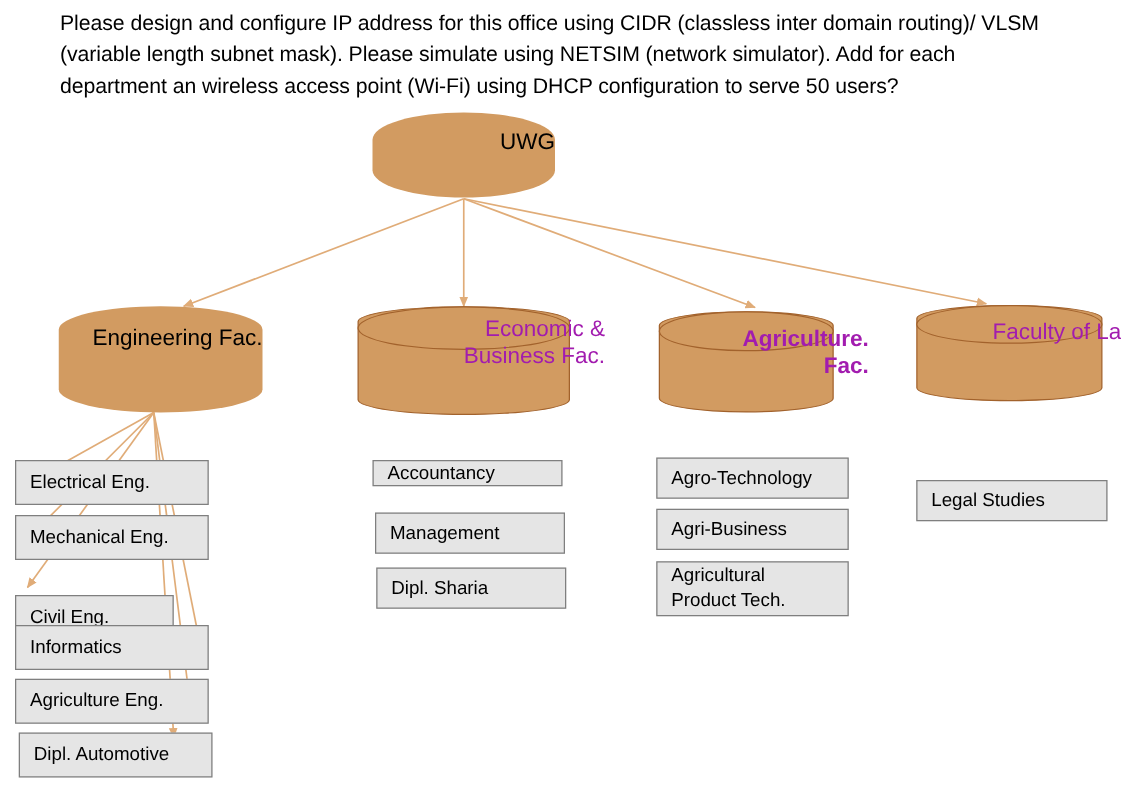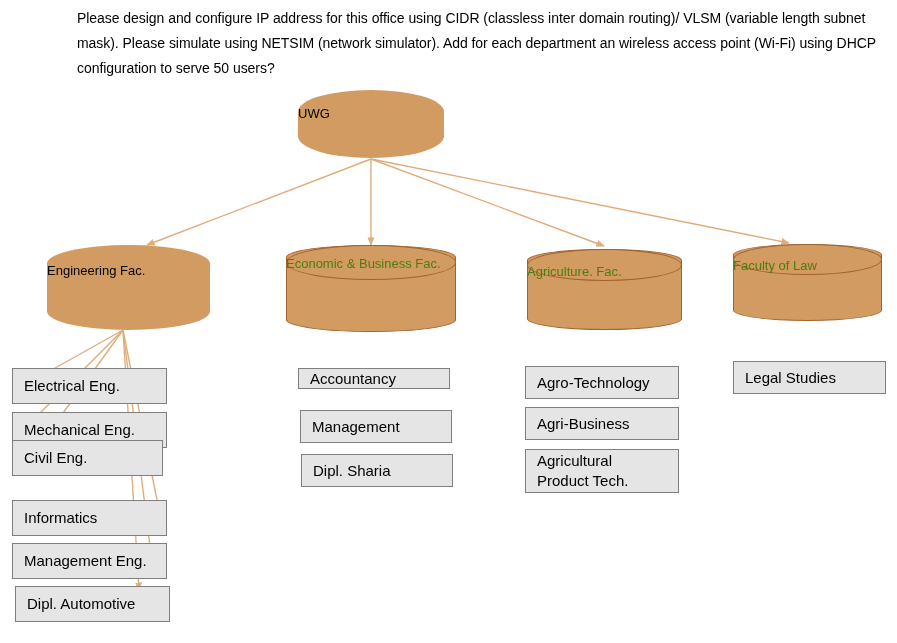--- a/index.html
+++ b/index.html
@@ -17,26 +17,25 @@
     background: #ffffff;
     overflow: hidden;
   }
 
   
   #prompt-text {
     position: absolute;
     left: 48px;
     top: 6px;
     width: 800px;
-    font-size: 14px;
+    font-size: 17px;
     line-height: 25px;
     color: #000000;
     white-space: pre-line;
     letter-spacing: -0.05px;
-    margin-left: 29px;
   }
 
   
   #connectors {
     position: absolute;
     left: 0;
     top: 0;
     width: 897px;
     height: 643px;
     pointer-events: none;
@@ -80,28 +79,28 @@
   
   .cyl-plain .cyl-body {
     border: none;
     border-radius: 50% / 22%;
   }
 
   .node-label {
     position: absolute;
     left: 0;
     width: 100%;
-    text-align: left;
-    font-size: 13px;
+    text-align: right;
+    font-size: 18px;
     line-height: 21px;
     z-index: 3;
     pointer-events: none;
   }
   .label-dark { color: #000000; }
-  .label-light { color: #4d7c0f; }
+  .label-light { color: #a21caf; margin-left: 28px; }
 
   
   .dept-box {
     position: absolute;
     box-sizing: border-box;
     background: #e5e5e5;
     border: 1.3px solid #7F7F7F;
     display: flex;
     align-items: center;
     z-index: 4;
@@ -153,46 +152,46 @@
     <div class="node-label label-dark" style="top:15px;">Engineering Fac.</div>
   </div>
 
   <div class="node" style="left:286px; top:245px; width:170px; height:87px;">
     <div class="cyl-body"></div>
     <div class="cyl-top"></div>
     <div class="node-label label-light" style="top:8px;">Economic &amp;
 Business Fac.</div>
   </div>
 
-  <div class="node" style="left:527px; top:249px; width:155px; height:81px;">
+  <div class="node" style="left:527px; top:249px; width:140px; height:81px;font-weight:bold;">
     <div class="cyl-body"></div>
     <div class="cyl-top"></div>
     <div class="node-label label-light" style="top:12px;">Agriculture. Fac.</div>
   </div>
 
   <div class="node" style="left:733px; top:244px; width:149px; height:77px;">
     <div class="cyl-body"></div>
     <div class="cyl-top"></div>
     <div class="node-label label-light" style="top:11px;">Faculty of Law</div>
   </div>
 
   <div class="dept-box" style="left:12px; top:368px; width:155px; height:36px;">
     <span class="dept-label">Electrical Eng.</span>
   </div>
   <div class="dept-box" style="left:12px; top:412px; width:155px; height:36px;">
     <span class="dept-label">Mechanical Eng.</span>
   </div>
-  <div class="dept-box" style="left:12px; top:440px; width:151px; height:36px;">
+  <div class="dept-box" style="left:12px; top:476px; width:127px; height:36px;">
     <span class="dept-label">Civil Eng.</span>
   </div>
   <div class="dept-box" style="left:12px; top:500px; width:155px; height:36px;">
     <span class="dept-label">Informatics</span>
   </div>
   <div class="dept-box" style="left:12px; top:543px; width:155px; height:36px;">
-    <span class="dept-label">Management Eng.</span>
+    <span class="dept-label">Agriculture Eng.</span>
   </div>
   <div class="dept-box" style="left:15px; top:586px; width:155px; height:36px;">
     <span class="dept-label">Dipl. Automotive</span>
   </div>
 
   <div class="dept-box" style="left:298px; top:368px; width:152px; height:21px;">
     <span class="dept-label">Accountancy</span>
   </div>
   <div class="dept-box" style="left:300px; top:410px; width:152px; height:33px;">
     <span class="dept-label">Management</span>
@@ -205,17 +204,17 @@
     <span class="dept-label">Agro-Technology</span>
   </div>
   <div class="dept-box" style="left:525px; top:407px; width:154px; height:33px;">
     <span class="dept-label">Agri-Business</span>
   </div>
   <div class="dept-box" style="left:525px; top:449px; width:154px; height:44px;">
     <span class="dept-label">Agricultural
 Product Tech.</span>
   </div>
 
-  <div class="dept-box" style="left:733px; top:361px; width:153px; height:33px;">
+  <div class="dept-box" style="left:733px; top:384px; width:153px; height:33px;">
     <span class="dept-label">Legal Studies</span>
   </div>
 
 </div>
 
 </body></html>

